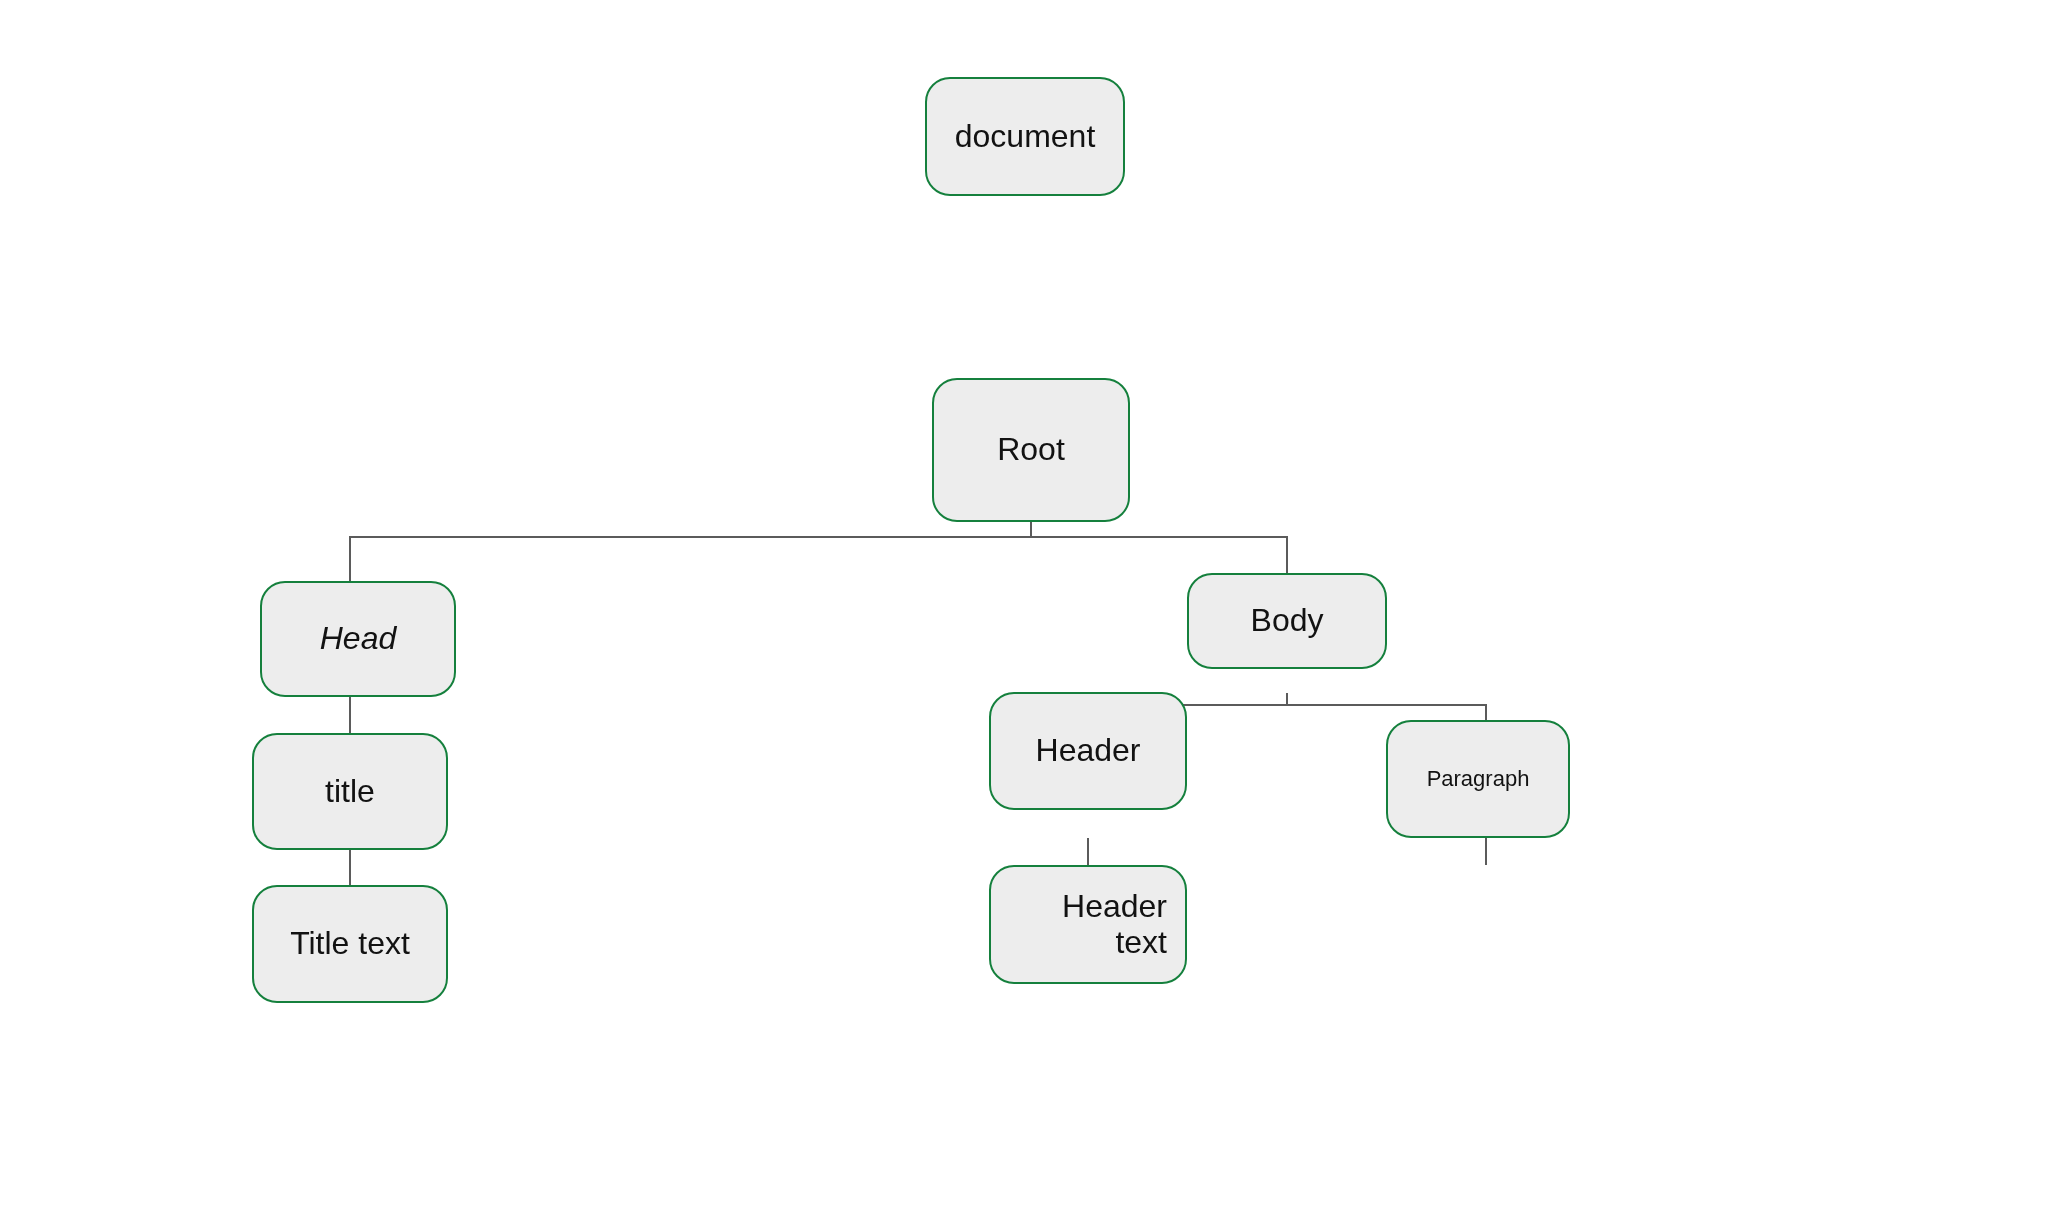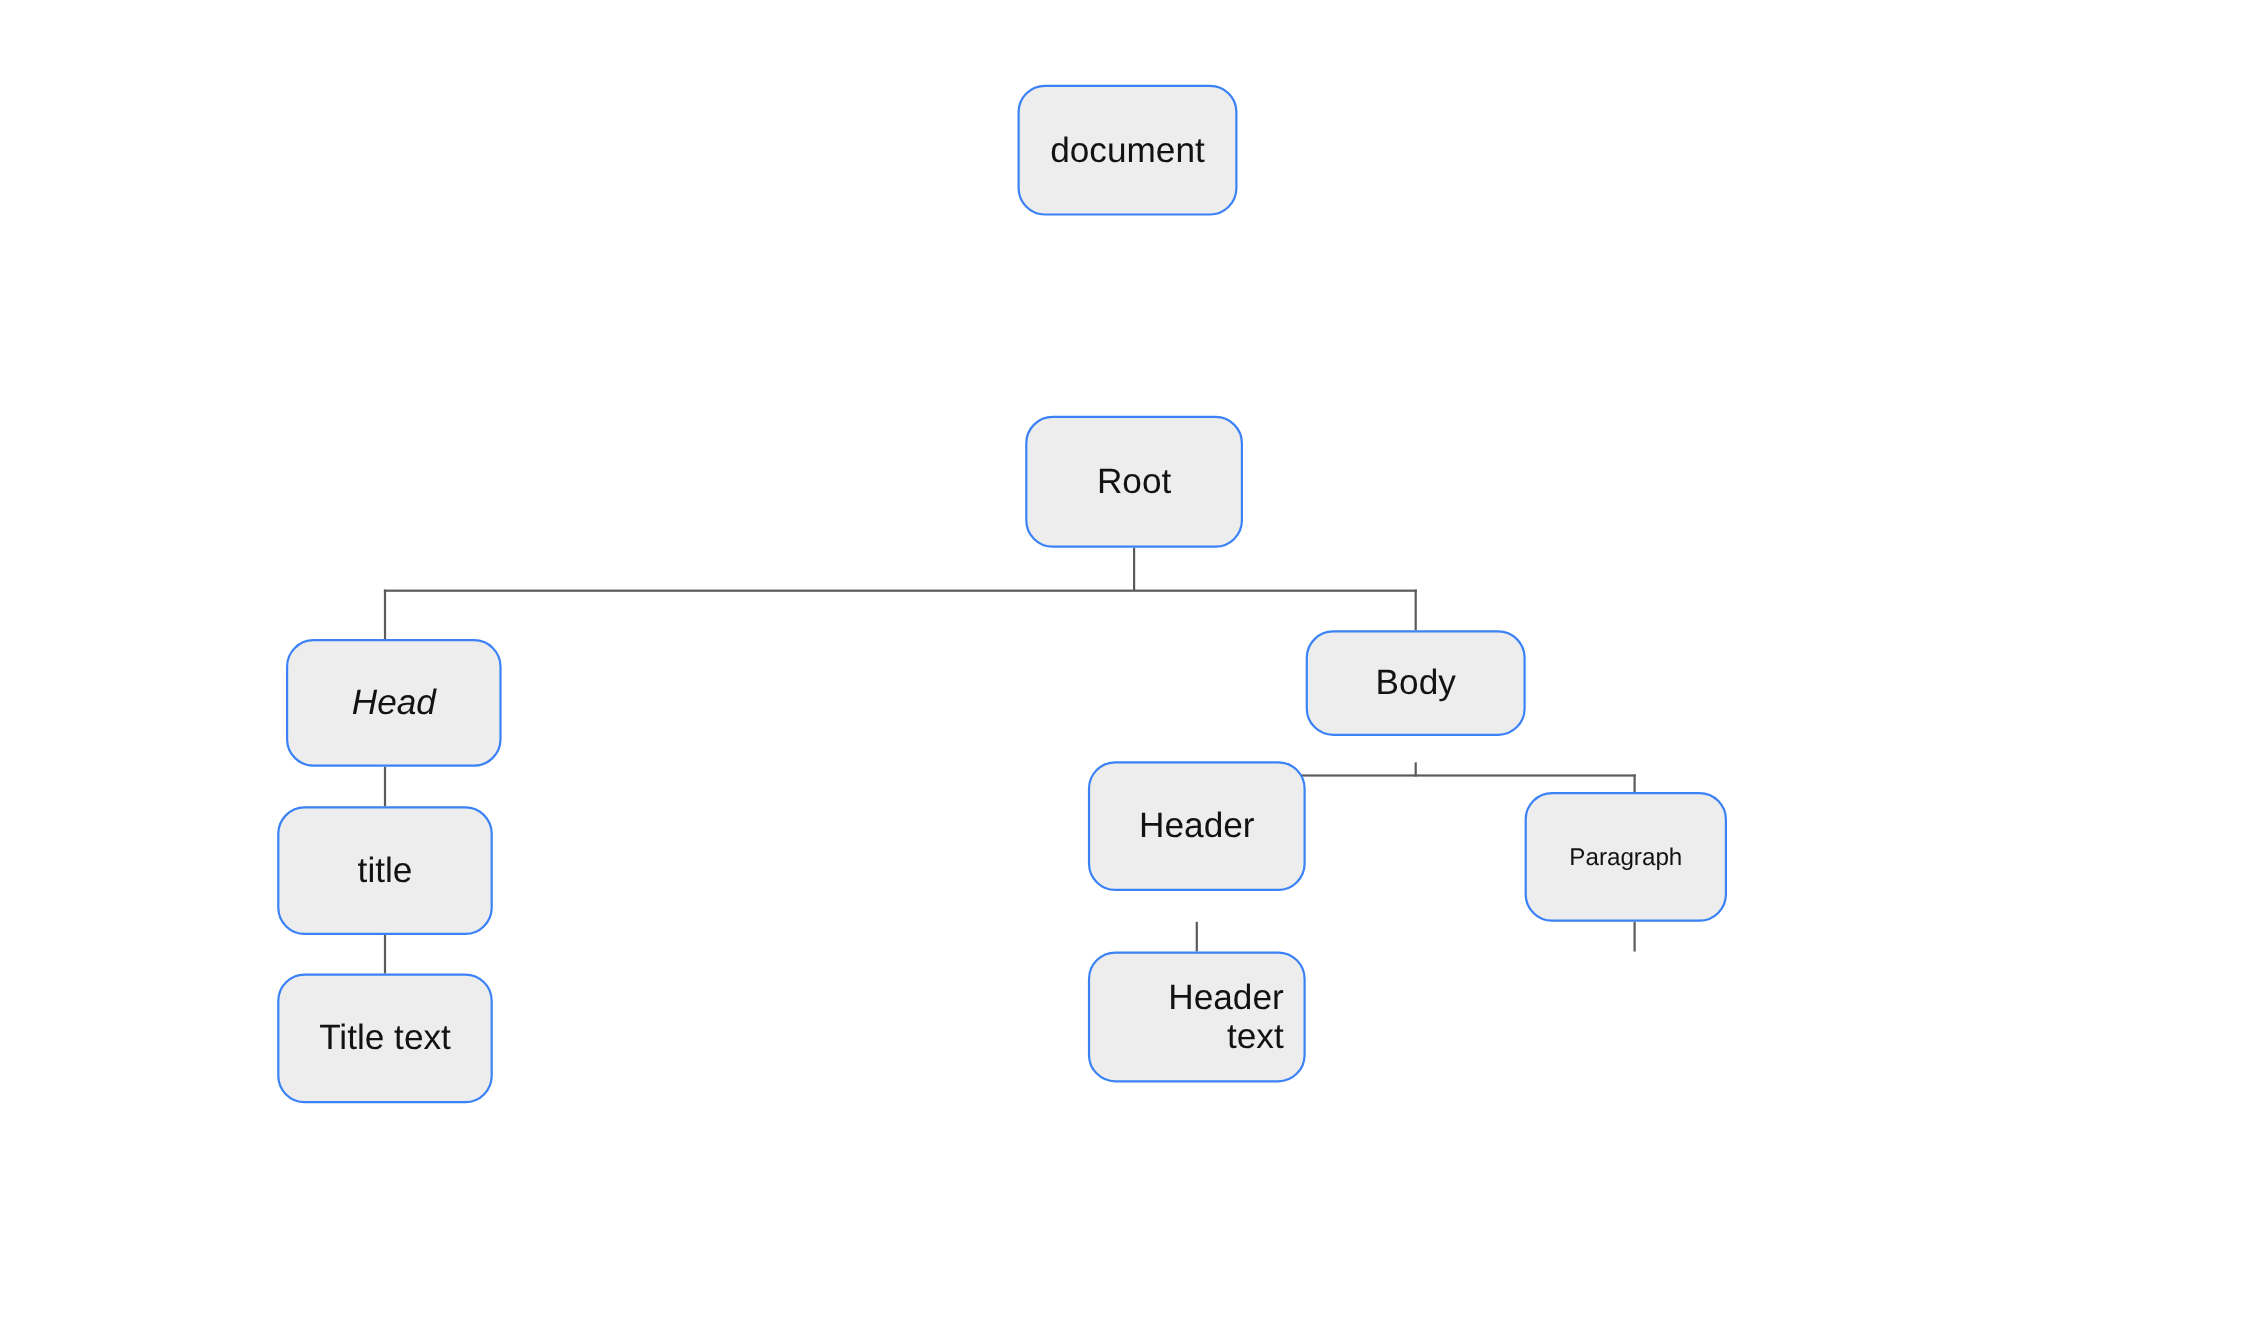--- a/index.html
+++ b/index.html
@@ -12,41 +12,41 @@
     width: 2048px;
     height: 1207px;
     background: #ffffff;
     overflow: hidden;
     font-family: "Liberation Sans", sans-serif;
   }
   .node {
     position: absolute;
     box-sizing: border-box;
     background: #ededed;
-    border: 2px solid #3b82f6;
+    border: 2px solid #15803d;
     border-radius: 25px;
     display: flex;
     align-items: center;
     justify-content: center;
     text-align: center;
     color: #121212;
     font-size: 32px;
     line-height: 1.12;
     padding: 0 18px;
   }
   .node.small-label { font-size: 22px; }
   .edge {
     position: absolute;
     background: #5b5b5b;
   }
 
   
   .n-document    { left: 925px;  top: 77px;  width: 200px; height: 119px; }
   .n-doctype     { left: 925px;  top: 227px; width: 200px; height: 117px; }
-  .n-root        { left: 932px;  top: 378px; width: 198px; height: 120px; }
+  .n-root        { left: 932px;  top: 378px; width: 198px; height: 144px; }
   .n-head        { left: 260px;  top: 581px; width: 196px; height: 116px; font-style: italic; }
   .n-title       { left: 252px;  top: 733px; width: 196px; height: 117px; }
   .n-title-text  { left: 252px;  top: 885px; width: 196px; height: 118px; }
   .n-body        { left: 1187px; top: 573px; width: 200px; height: 96px; }
   .n-header      { left: 989px;  top: 692px; width: 198px; height: 118px; }
   .n-header-text { left: 989px;  top: 865px; width: 198px; height: 119px; text-align: right; }
   .n-paragraph   { left: 1386px; top: 720px; width: 184px; height: 118px; text-align: right; }
   .n-text        { left: 1386px; top: 865px; width: 200px; height: 120px; }
 </style>
 </head>

